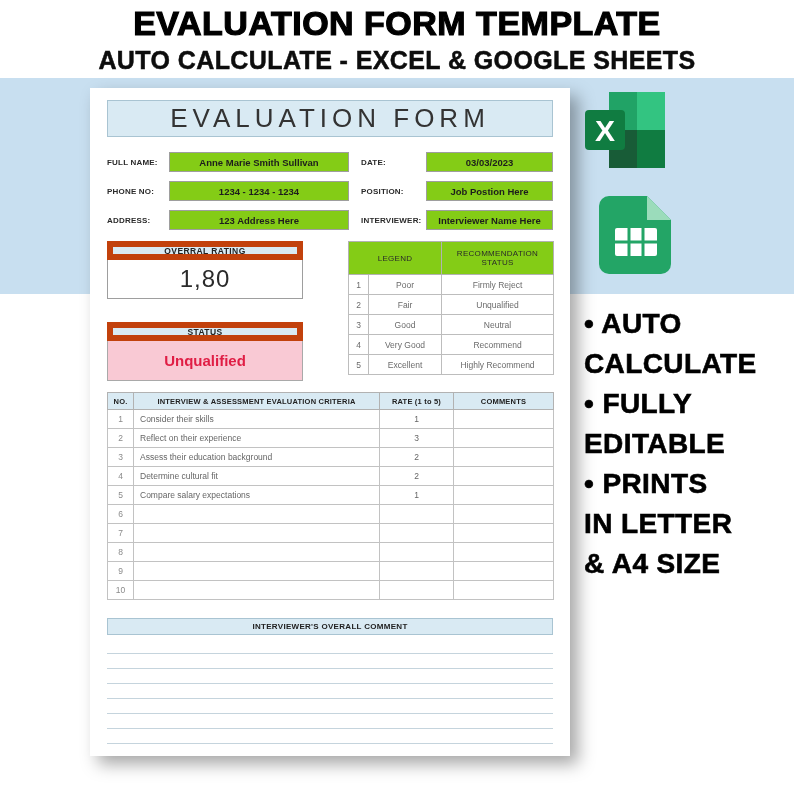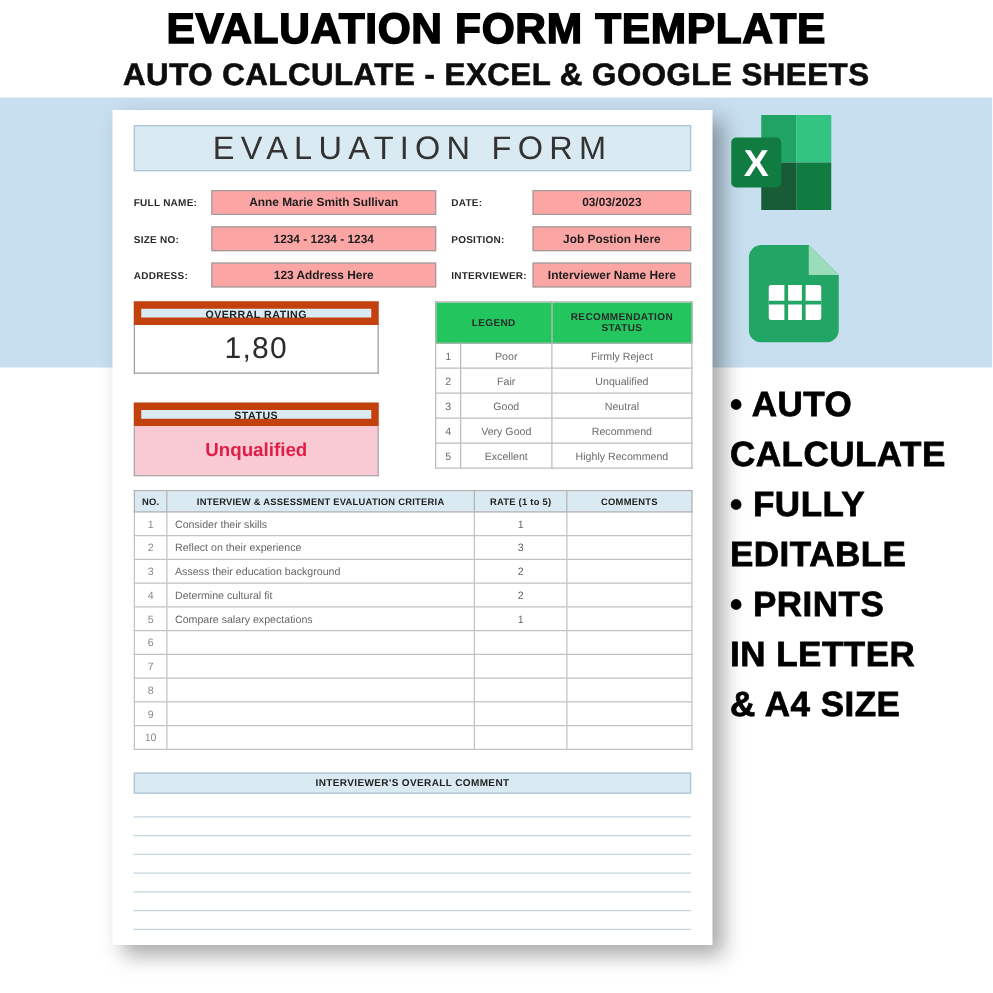--- a/index.html
+++ b/index.html
@@ -14,33 +14,33 @@
 
   
   .doc { position:absolute; left:90px; top:88px; width:480px; height:668px; background:#fff; box-shadow:8px 8px 16px rgba(0,0,0,0.35); }
   .doc-title { position:absolute; left:17px; top:12px; width:446px; height:37px; background:#d9eaf3; border:1px solid #a9c4d2; display:flex; align-items:center; justify-content:center; font-size:26px; letter-spacing:5px; color:#333; }
 
   .fields { position:absolute; left:17px; top:64px; width:446px; }
   .field-row { display:flex; align-items:center; height:20px; margin-bottom:9px; }
   .f-label { width:62px; font-size:8px; font-weight:bold; color:#2a2a2a; letter-spacing:0.2px; }
   .f-label.r { width:67px; padding-left:2px; }
   .f-gap { width:10px; }
-  .f-box { height:20px; border:1px solid #9e9e9e; background:#fca5a5; display:flex; align-items:center; justify-content:center; font-size:9.5px; font-weight:bold; color:#1d1d1d; }
+  .f-box { height:20px; border:1px solid #9e9e9e; background:#84cc16; display:flex; align-items:center; justify-content:center; font-size:9.5px; font-weight:bold; color:#1d1d1d; }
   .w-left { width:180px; }
   .w-right { flex:1; }
 
   .block-header { height:19px; background:#d9eaf3; border:6px solid #c2410c; display:flex; align-items:center; justify-content:center; font-size:8.5px; font-weight:bold; color:#222; letter-spacing:0.4px; }
   .rating { position:absolute; left:17px; top:153px; width:196px; }
   .rating-value { height:39px; border:1px solid #9e9e9e; border-top:none; display:flex; align-items:center; justify-content:center; font-size:24px; color:#2b2b2b; letter-spacing:1px; }
   .status { position:absolute; left:17px; top:234px; width:196px; }
   .status-value { height:40px; background:#f9c9d4; border:1px solid #a9a9a9; border-top:none; display:flex; align-items:center; justify-content:center; font-size:15px; font-weight:bold; color:#e01e45; }
 
   table { border-collapse:collapse; table-layout:fixed; }
   .legend { position:absolute; left:258px; top:153px; width:205px; }
-  .legend th { background:#22c55e; border:1px solid #b2b2b2; font-size:8px; font-weight:bold; color:#2a2a2a; height:33px; text-align:center; letter-spacing:0.3px; }
+  .legend th { background:#84cc16; border:1px solid #b2b2b2; font-size:8px; font-weight:normal; color:#2a2a2a; height:33px; text-align:center; letter-spacing:0.3px; }
   .legend td { border:1px solid #bdbdbd; font-size:8.5px; color:#6b6b6b; height:20px; text-align:center; }
 
   .criteria { position:absolute; left:17px; top:304px; width:446px; }
   .criteria th { background:#d9eaf3; border:1px solid #b2b2b2; font-size:7.5px; font-weight:bold; color:#222; height:17px; text-align:center; letter-spacing:0.2px; }
   .criteria td { border:1px solid #c2c2c2; font-size:8.5px; color:#666; height:19px; }
   .criteria td.no { text-align:center; color:#8a8a8a; }
   .criteria td.text { text-align:left; padding-left:6px; }
   .criteria td.rate { text-align:center; }
 
   .comment-header { position:absolute; left:17px; top:530px; width:446px; height:17px; background:#d9eaf3; border:1px solid #a9c4d2; display:flex; align-items:center; justify-content:center; font-size:8px; font-weight:bold; color:#222; letter-spacing:0.3px; }
@@ -71,21 +71,21 @@
 
     <div class="fields">
       <div class="field-row">
         <div class="f-label">FULL NAME:</div>
         <div class="f-box w-left">Anne Marie Smith Sullivan</div>
         <div class="f-gap"></div>
         <div class="f-label r">DATE:</div>
         <div class="f-box w-right">03/03/2023</div>
       </div>
       <div class="field-row">
-        <div class="f-label">SIZE NO:</div>
+        <div class="f-label">PHONE NO:</div>
         <div class="f-box w-left">1234 - 1234 - 1234</div>
         <div class="f-gap"></div>
         <div class="f-label r">POSITION:</div>
         <div class="f-box w-right">Job Postion Here</div>
       </div>
       <div class="field-row">
         <div class="f-label">ADDRESS:</div>
         <div class="f-box w-left">123 Address Here</div>
         <div class="f-gap"></div>
         <div class="f-label r">INTERVIEWER:</div>

